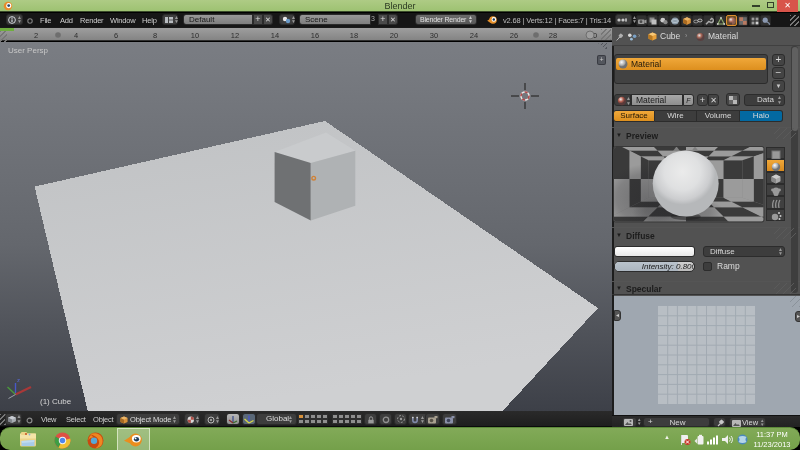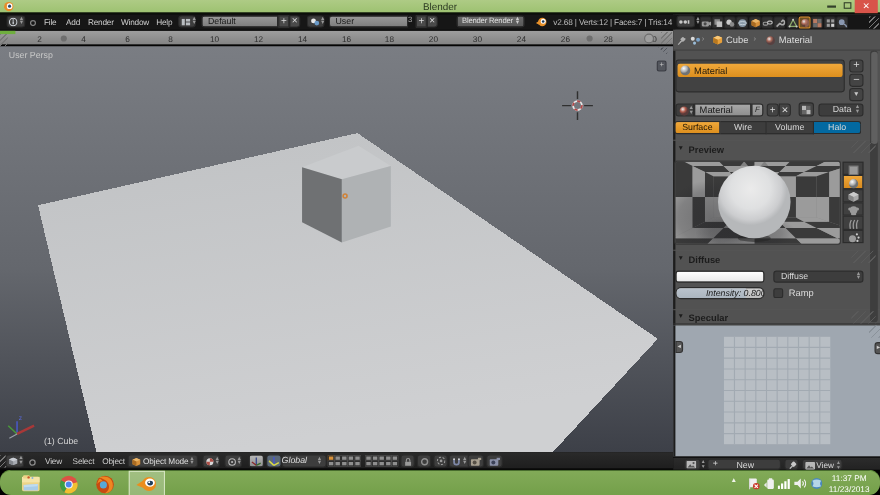--- a/index.html
+++ b/index.html
@@ -51,21 +51,21 @@
   <div class="abs" style="left:183px;top:1px;width:70px;height:11px;background:linear-gradient(#989898,#7e7e7e);border:1px solid #2a2a2a;border-radius:3px 0 0 3px;color:#1a1a1a;font-size:8px;line-height:10px;padding-left:5px;">Default</div>
   <div class="abs" style="left:253px;top:1px;width:10px;height:11px;background:#4a4a4a;border:1px solid #2a2a2a;color:#ddd;font-size:9px;line-height:9px;text-align:center;">+</div>
   <div class="abs" style="left:263px;top:1px;width:10px;height:11px;background:#4a4a4a;border:1px solid #2a2a2a;border-radius:0 3px 3px 0;color:#ddd;font-size:7px;line-height:10px;text-align:center;">✕</div>
 
   <div class="abs btn" style="left:279px;top:1px;width:16px;height:11px;"></div>
   <svg class="abs" style="left:282px;top:3px" width="9" height="8">
         <circle cx="3" cy="3" r="2.2" fill="#e8e8e8"></circle>
         <circle cx="6" cy="5" r="2.2" fill="#6a9ac8"></circle>
       </svg>
   <div class="abs" style="left:291px;top:2px;color:#999;font-size:5px;line-height:4px;">▲<br>▼</div>
-  <div class="abs" style="left:299px;top:1px;width:72px;height:11px;background:linear-gradient(#989898,#7e7e7e);border:1px solid #2a2a2a;border-radius:3px 0 0 3px;color:#1a1a1a;font-size:8px;line-height:10px;padding-left:5px;">User</div>
+  <div class="abs" style="left:299px;top:1px;width:72px;height:11px;background:linear-gradient(#989898,#7e7e7e);border:1px solid #2a2a2a;border-radius:3px 0 0 3px;color:#1a1a1a;font-size:8px;line-height:10px;padding-left:5px;">Scene</div>
   <div class="abs" style="left:371px;top:2px;color:#aaa;font-size:7px;">3</div>
   <div class="abs" style="left:378px;top:1px;width:10px;height:11px;background:#4a4a4a;border:1px solid #2a2a2a;color:#ddd;font-size:9px;line-height:9px;text-align:center;">+</div>
   <div class="abs" style="left:388px;top:1px;width:10px;height:11px;background:#4a4a4a;border:1px solid #2a2a2a;border-radius:0 3px 3px 0;color:#ddd;font-size:7px;line-height:10px;text-align:center;">✕</div>
 
   <div class="abs" style="left:415px;top:1px;width:62px;height:11px;background:linear-gradient(#6a6a6a,#585858);border:1px solid #2a2a2a;border-radius:3px;color:#e0e0e0;font-size:7px;line-height:10px;padding-left:4px;letter-spacing:-0.2px;">Blender Render</div>
   <div class="abs" style="left:468px;top:2px;color:#ccc;font-size:5px;line-height:4px;">▲<br>▼</div>
 
   <svg class="abs" style="left:487px;top:2px" width="11" height="10" viewBox="0 0 11 10">
         <circle cx="6" cy="5" r="3.8" fill="#e8912a"></circle>
         <circle cx="6.8" cy="4.4" r="2.3" fill="#fff"></circle>
@@ -195,21 +195,21 @@
         <line x1="5" y1="8" x2="9" y2="6" stroke="#3a6a2a" stroke-width="1.2"></line>
       </svg>
 
   <div class="abs btn" style="left:242px;top:2px;width:14px;height:12px;background:#5a6878;"></div>
   <svg class="abs" style="left:244px;top:4px" width="10" height="9">
         <line x1="5" y1="8" x2="5" y2="0.5" stroke="#4858c8" stroke-width="1.4"></line>
         <line x1="5" y1="8" x2="0.5" y2="4" stroke="#d8d848" stroke-width="1.4"></line>
         <line x1="5" y1="8" x2="9.5" y2="5.5" stroke="#d8d848" stroke-width="1.4"></line>
       </svg>
   <div class="abs btn" style="left:256px;top:2px;width:41px;height:12px;"></div>
-  <div class="abs" style="left:256px;top:3px;color:#dedede;font-size:8px;font-style:italic;">Global</div>
+  <div class="abs" style="left:266px;top:3px;color:#dedede;font-size:8px;">Global</div>
   <div class="abs" style="left:288px;top:3.5px;color:#999;font-size:5px;line-height:4.5px;">▲<br>▼</div>
 
   <div class="abs" style="left:298px;top:3px;width:6px;height:5px;background:#d8913a;border:1px solid #2e2e2e;"></div>
       <div class="abs" style="left:304px;top:3px;width:6px;height:5px;background:#8e8e8e;border:1px solid #2e2e2e;"></div>
       <div class="abs" style="left:310px;top:3px;width:6px;height:5px;background:#8e8e8e;border:1px solid #2e2e2e;"></div>
       <div class="abs" style="left:316px;top:3px;width:6px;height:5px;background:#8e8e8e;border:1px solid #2e2e2e;"></div>
       <div class="abs" style="left:322px;top:3px;width:6px;height:5px;background:#8e8e8e;border:1px solid #2e2e2e;"></div>
       <div class="abs" style="left:298px;top:8px;width:6px;height:5px;background:#8e8e8e;border:1px solid #2e2e2e;"></div>
       <div class="abs" style="left:304px;top:8px;width:6px;height:5px;background:#8e8e8e;border:1px solid #2e2e2e;"></div>
       <div class="abs" style="left:310px;top:8px;width:6px;height:5px;background:#8e8e8e;border:1px solid #2e2e2e;"></div>

